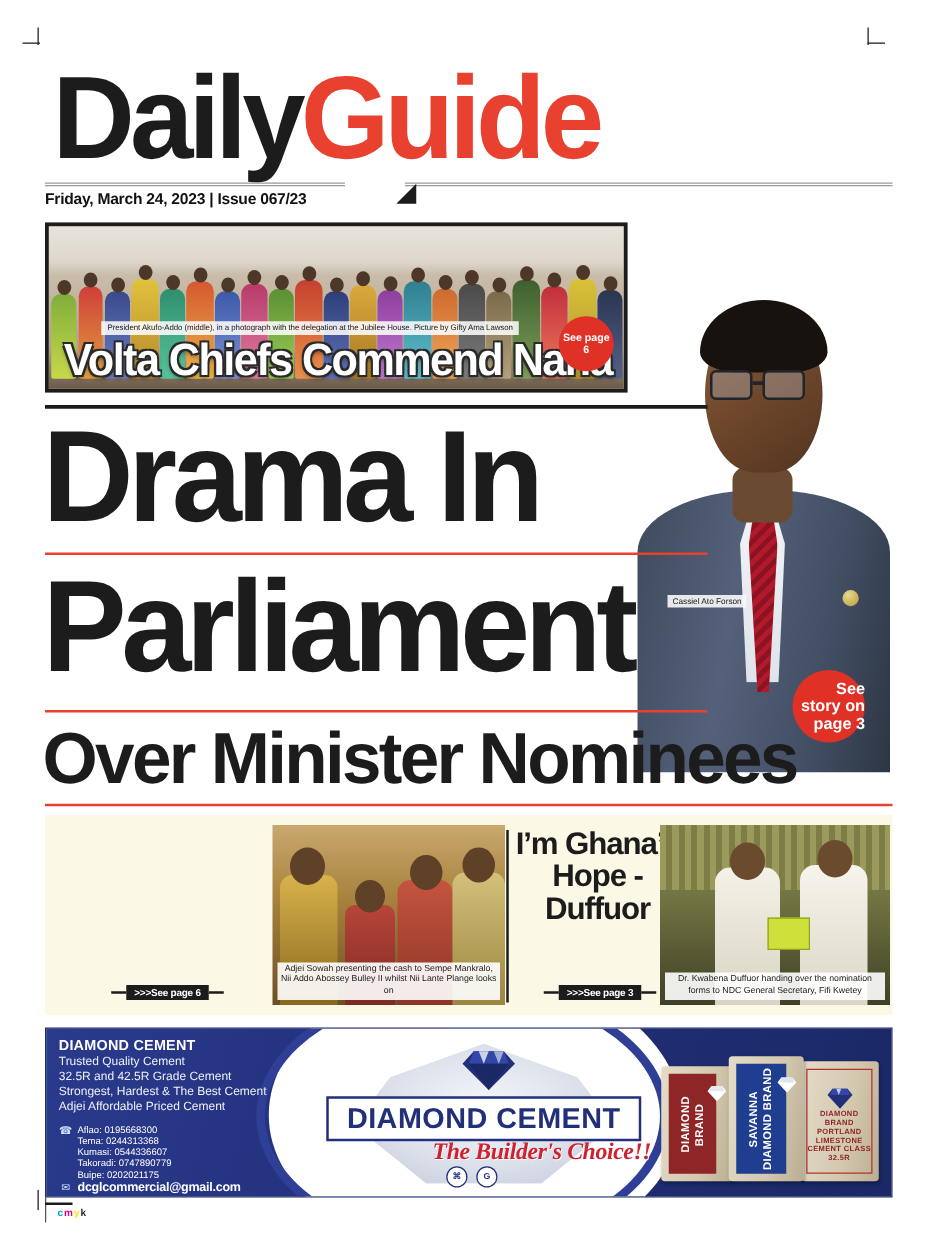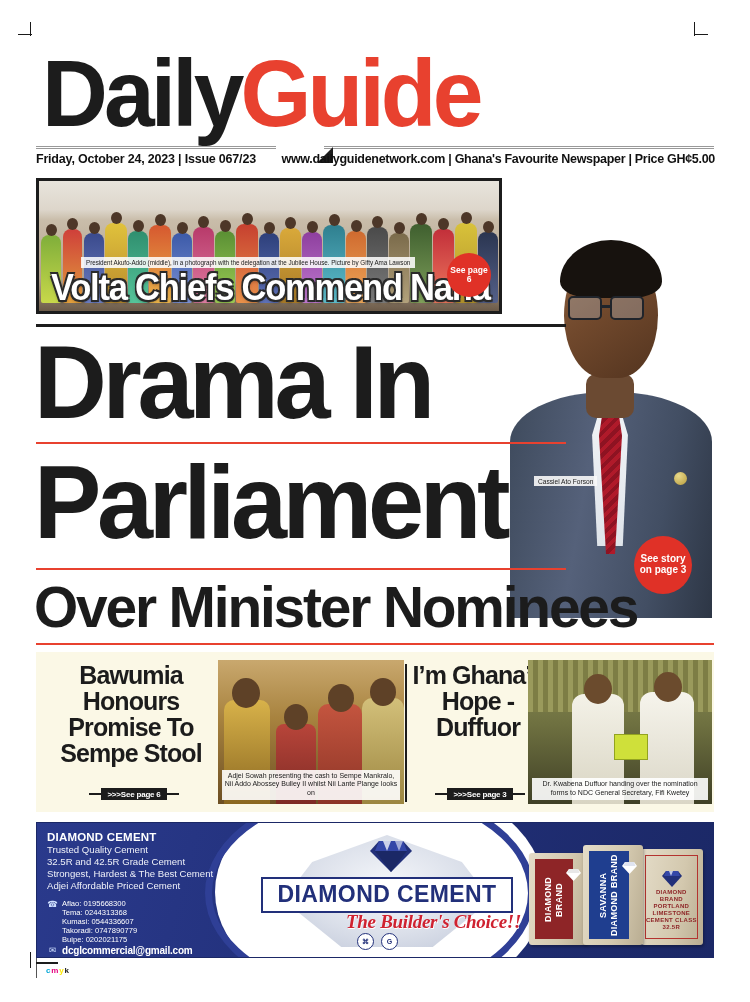--- a/index.html
+++ b/index.html
@@ -259,22 +259,23 @@
     background: rgba(248,248,248,0.9);
     color: #1a1a1a;
     font-size: 6.6px;
     padding: 1.5px 4px;
     white-space: nowrap;
   }
   .see-story {
     position: absolute;
     left: 128px; top: 358px;
     width: 58px; height: 58px;
-    font-size: 10px;
+    font-size: 13px;
     z-index: 6;
+    text-align: right;
   }
 
   
   .headline-block {
     position: absolute;
     left: 0; top: 284px;
     width: 682px;
   }
   .hl-rule-top {
     position: absolute;
@@ -621,22 +622,21 @@
   <div class="paper">
 
     <div class="masthead">
       <div class="logo"><span class="daily">Daily</span><span class="guide">Guide</span></div>
     </div>
 
     <div class="dateline-wrap">
       <div class="rule-dbl-left"></div>
       <div class="rule-dbl-right"></div>
       <div class="slash-mark"></div>
-      <div class="dateline-left">Friday, October 24, 2023 | Issue 067/23</div>
-      <div class="dateline-right">www.dailyguidenetwork.com | Ghana's Favourite Newspaper | Price GH¢5.00</div>
+      <div class="dateline-left">Friday, March 24, 2023 | Issue 067/23</div>
     </div>
 
     <div class="banner">
       <div class="banner-photo">
         <div class="crowd">
           <div class="fig" style="left:2px;  width:20px; height:68px; background:linear-gradient(#7fae3a,#c8d84a);"></div>
           <div class="fig" style="left:24px; width:19px; height:74px; background:linear-gradient(#cf3f3a,#e2a03c);"></div>
           <div class="fig" style="left:45px; width:20px; height:70px; background:linear-gradient(#3a4a8c,#6d7fc4);"></div>
           <div class="fig" style="left:66px; width:22px; height:80px; background:linear-gradient(#e0c23c,#b8892c);"></div>
           <div class="fig" style="left:89px; width:20px; height:72px; background:linear-gradient(#2f8f6f,#56c49a);"></div>
@@ -685,21 +685,20 @@
       <div class="hl-rule-mid"></div>
       <div class="hl2">Parliament</div>
       <div class="hl-rule-bot"></div>
       <div class="hl3">Over Minister Nominees</div>
     </div>
 
     <div class="red-divider"></div>
 
     <div class="strip">
 
-      <div class="panel-head ph-left">Bawumia Honours Promise To Sempe Stool</div>
       <div class="seepage-bar sp-left">
         <div class="dash"></div>
         <div class="lbl">&gt;&gt;&gt;See page 6</div>
         <div class="dash"></div>
       </div>
 
       <div class="panel-photo pp-mid">
         <div style="position:absolute;left:6px;bottom:0;width:46px;height:104px;background:linear-gradient(#d8b24a,#8a6720);border-radius:10px 10px 0 0;"></div>
         <div style="position:absolute;left:14px;bottom:96px;width:28px;height:30px;background:#5e4127;border-radius:50%;"></div>
         <div style="position:absolute;left:58px;bottom:0;width:40px;height:80px;background:linear-gradient(#b8453a,#7d2a24);border-radius:8px 8px 0 0;"></div>

